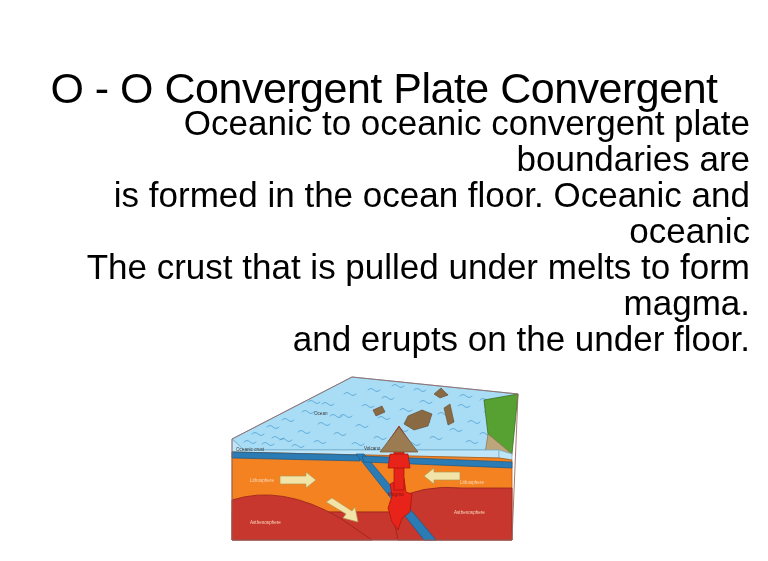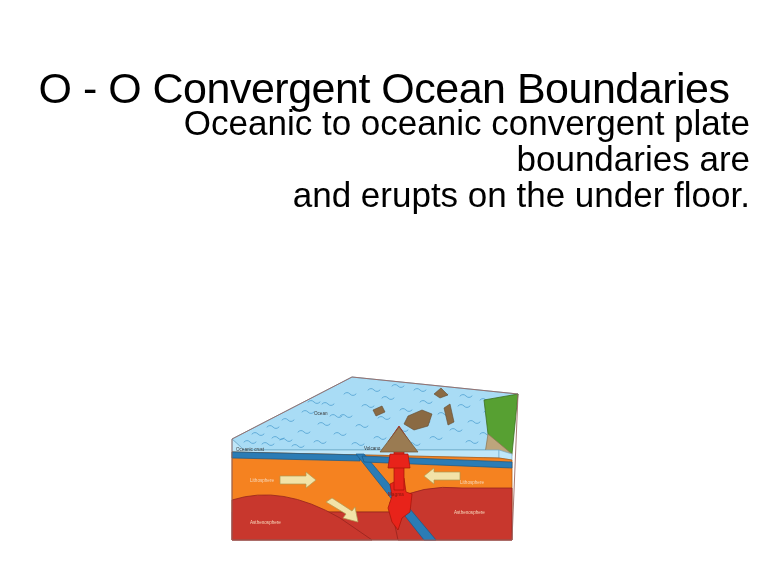--- a/index.html
+++ b/index.html
@@ -71,24 +71,26 @@
     font-size: 4.6px;
     fill: #9e1b10;
     font-weight: bold;
   }
 </style>
 </head>
 <body>
 
 <div class="slide">
 
-  <h1 class="slide-title">O - O Convergent Ocean Boundaries</h1>
+  <h1 class="slide-title">O - O Convergent Plate Convergent</h1>
 
   <div class="slide-body">
     <div>Oceanic to oceanic convergent plate boundaries are</div>
+    <div>is formed in the ocean floor. Oceanic and oceanic</div>
+    <div>The crust that is pulled under melts to form magma.</div>
     <div>and erupts on the under floor.</div>
   </div>
 
   <div class="diagram-wrap">
     <svg class="diagram-svg" viewBox="0 0 303 174" xmlns="http://www.w3.org/2000/svg">
 
       <rect x="0" y="0" width="303" height="174" fill="#ffffff"></rect>
 
       <polygon points="10,67 130,5 296,22 277,78 22,78" fill="#a9dcf5" stroke="#6ea9c9" stroke-width="0.9"></polygon>
 

